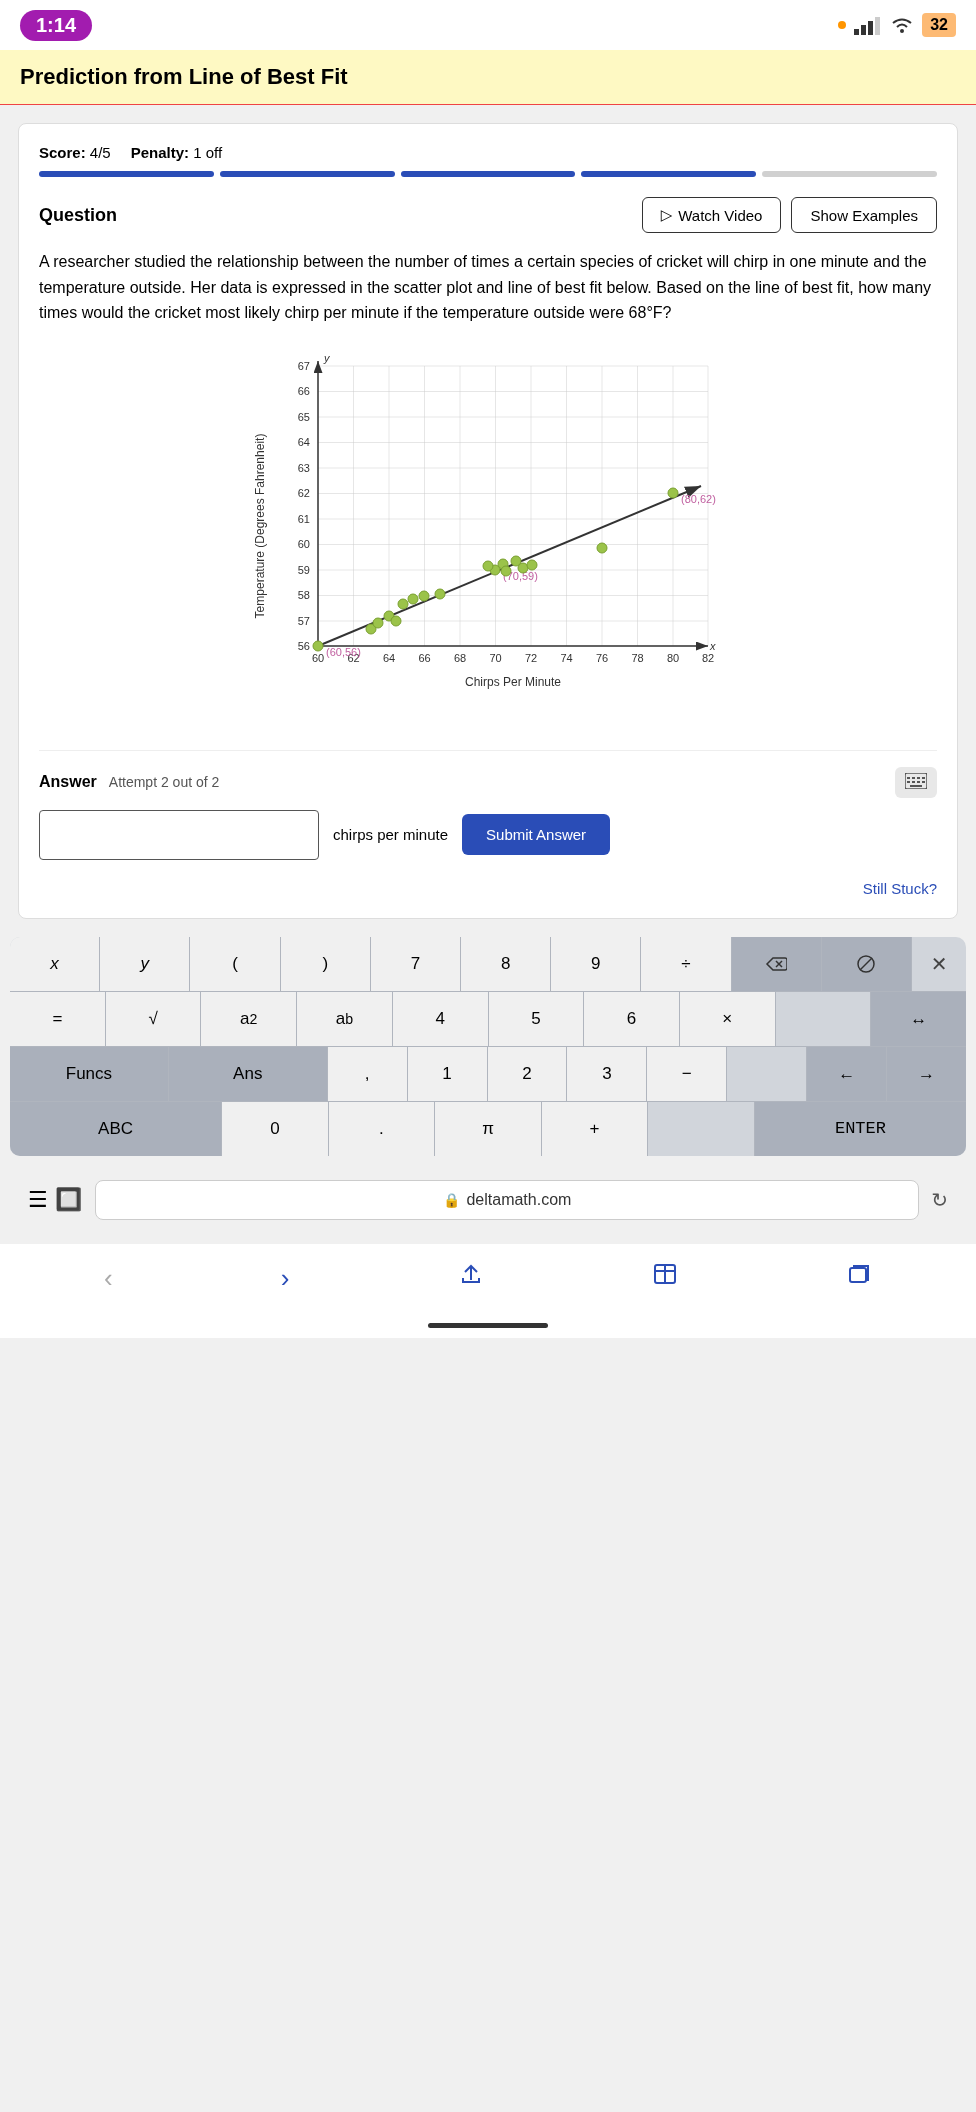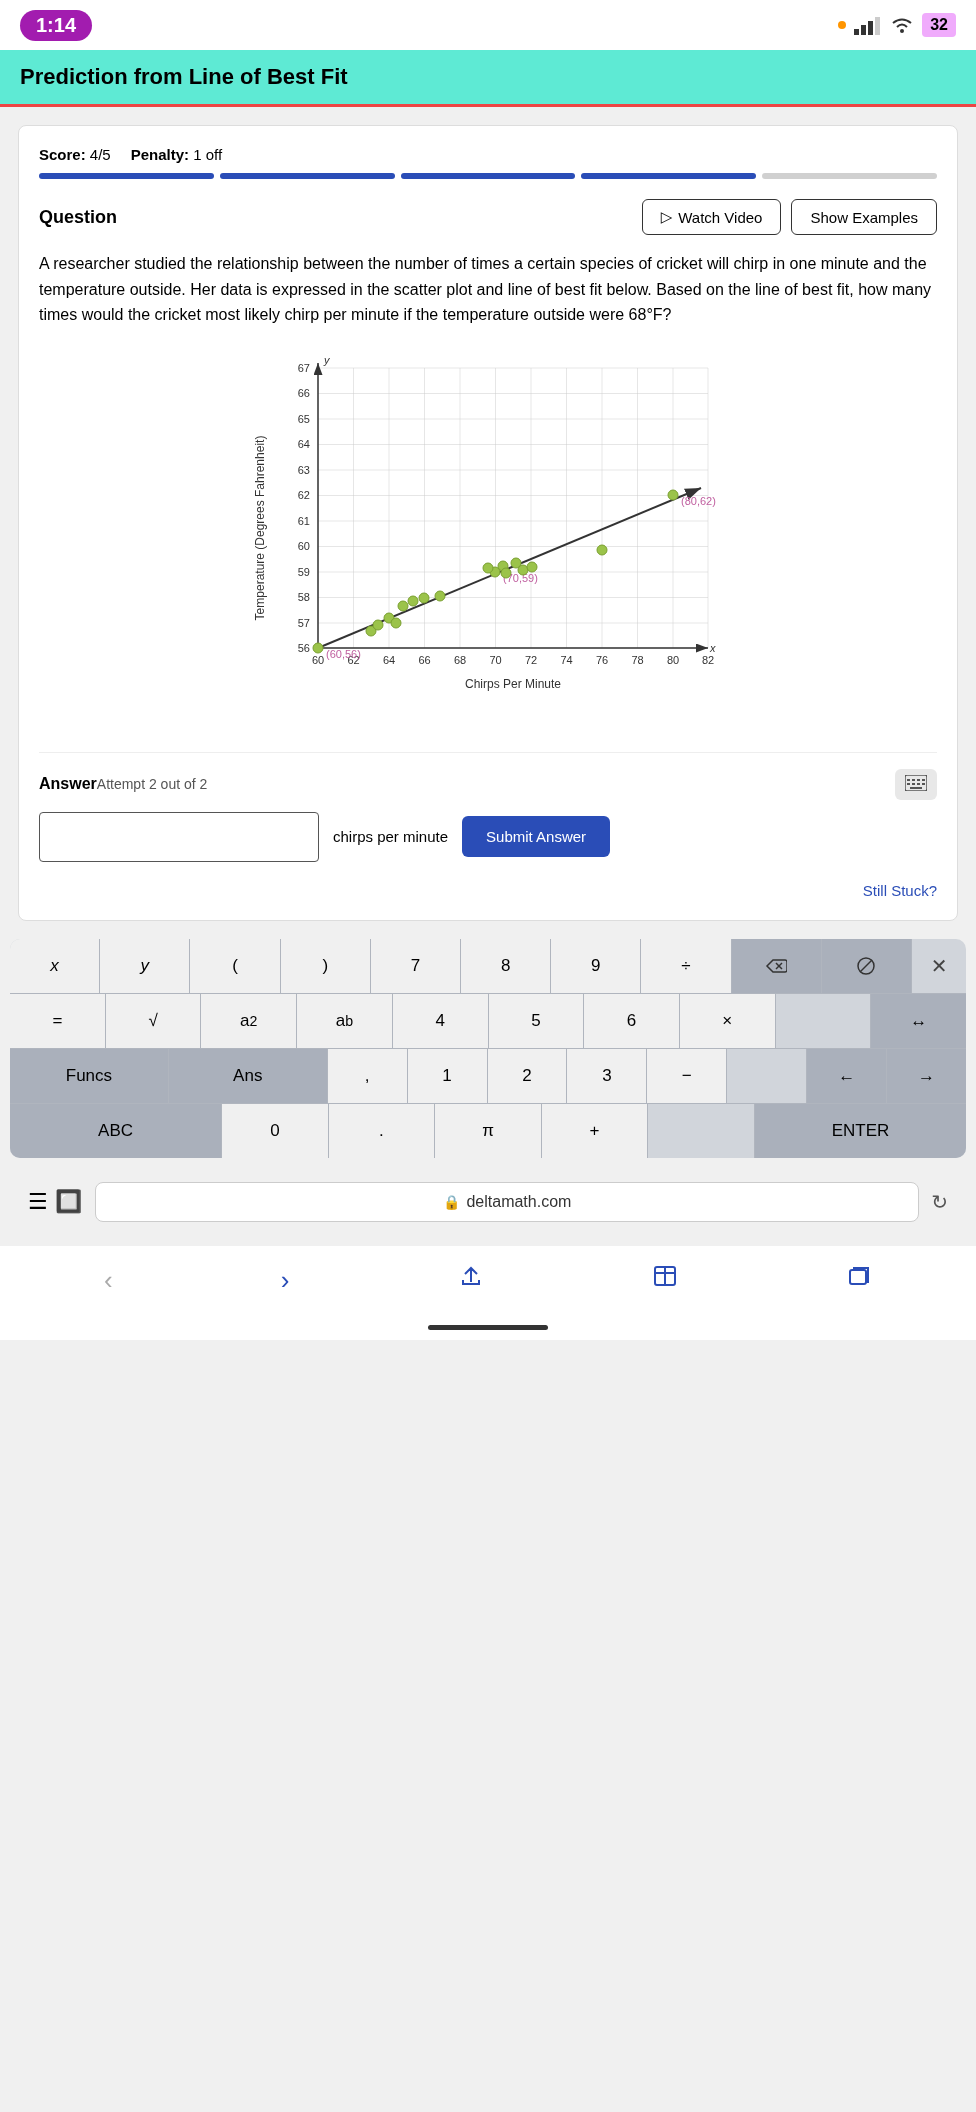--- a/index.html
+++ b/index.html
@@ -33,33 +33,33 @@
       align-items: center;
       gap: 8px;
     }
     .status-dot {
       width: 8px;
       height: 8px;
       background: #ff9500;
       border-radius: 50%;
     }
     .battery-badge {
-      background: #f0abfc;
+      background: #fdba74;
       color: #000;
       font-size: 16px;
       font-weight: bold;
       padding: 3px 8px;
       border-radius: 4px;
     }
 
     
     .page-title-bar {
-      background: #5eead4;
+      background: #fef9c3;
       padding: 14px 20px;
-      border-bottom: 3px solid #ef4444;
+      border-bottom: 1px solid #ef4444;
     }
     .page-title-bar h1 {
       font-size: 22px;
       font-weight: bold;
     }
 
     
     .main-content {
       background: white;
       margin: 18px;
@@ -133,21 +133,21 @@
 
     
     .answer-section {
       margin-top: 20px;
       padding-top: 16px;
       border-top: 1px solid #eee;
     }
     .answer-row {
       display: flex;
       align-items: center;
-      gap: 0;
+      gap: 12px;
       margin-bottom: 8px;
     }
     .answer-label { font-weight: bold; font-size: 16px; }
     .attempt-label { font-size: 14px; color: #555; }
     .keyboard-icon-btn {
       margin-left: auto;
       background: #e8e8e8;
       border: none;
       border-radius: 6px;
       padding: 6px 10px;
@@ -581,21 +581,21 @@
     <div class="key dark">→</div>
   </div>
 
   <div class="keyboard-row">
     <div class="key dark wide-key">ABC</div>
     <div class="key">0</div>
     <div class="key">.</div>
     <div class="key">π</div>
     <div class="key">+</div>
     <div class="key dark" style="background:#d1d5db;"></div>
-    <div class="key dark" style="flex:2;">ENTER</div>
+    <div class="key dark" style="flex:2;font-family:Liberation Mono, monospace;">ENTER</div>
   </div>
 
 </div>
 
 <div class="browser-bar">
   <div class="browser-icons-left">
     <span style="font-size:22px;">☰</span>
     <span style="font-size:22px;">🔲</span>
   </div>
   <div class="browser-url">

